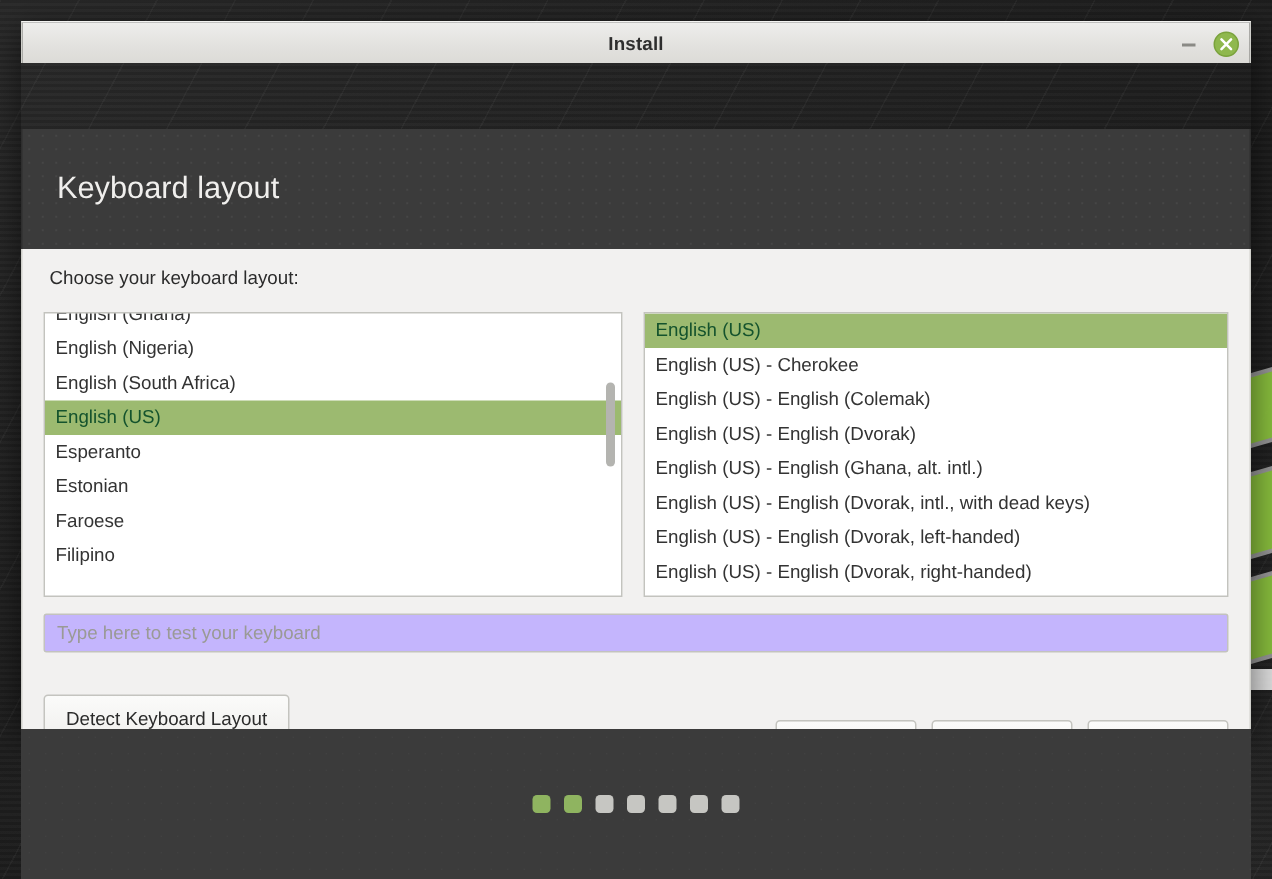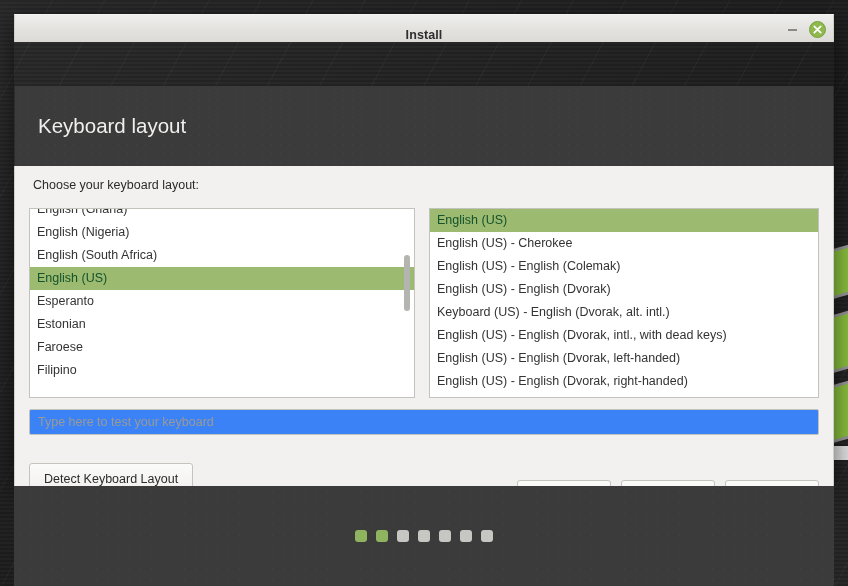--- a/index.html
+++ b/index.html
@@ -66,21 +66,21 @@
 
   
   #titlebar {
     position: relative;
     height: 28px;
     background: linear-gradient(to bottom, #eeeeec 0%, #e2e1de 60%, #dcdbd7 100%);
     border-top: 1px solid #f4f4f2;
     border-left: 1px solid #cfcfca;
     border-right: 1px solid #cfcfca;
     display: flex;
-    align-items: flex-end;
+    align-items: center;
     justify-content: center;
   }
   #title-text {
     font-size: 12.5px;
     font-weight: bold;
     color: #2e2e2e;
     letter-spacing: 0.1px;
   }
   #win-controls {
     position: absolute;
@@ -207,21 +207,21 @@
     background: #b4b4b0;
     border-radius: 3px;
     cursor: pointer;
   }
 
   
   #test-input {
     margin-top: 11px;
     width: 100%;
     height: 26px;
-    background: #3b82f6;
+    background: #c4b5fd;
     border: 1px solid #c3c3be;
     border-radius: 2px;
     padding: 0 8px;
     font-family: "Liberation Sans", sans-serif;
     font-size: 12.5px;
     color: #333;
   }
   #test-input::placeholder { color: #9a9a96; }
 
   
@@ -332,21 +332,21 @@
             <div id="lb-thumb"></div>
           </div>
         </div>
 
         <div class="listbox" id="list-right">
           <div class="list-inner">
             <div class="lrow sel">English (US)</div>
             <div class="lrow">English (US) - Cherokee</div>
             <div class="lrow">English (US) - English (Colemak)</div>
             <div class="lrow">English (US) - English (Dvorak)</div>
-            <div class="lrow">Keyboard (US) - English (Dvorak, alt. intl.)</div>
+            <div class="lrow">English (US) - English (Ghana, alt. intl.)</div>
             <div class="lrow">English (US) - English (Dvorak, intl., with dead keys)</div>
             <div class="lrow">English (US) - English (Dvorak, left-handed)</div>
             <div class="lrow">English (US) - English (Dvorak, right-handed)</div>
           </div>
         </div>
 
       </div>
 
       <input id="test-input" type="text" placeholder="Type here to test your keyboard" style="">
 

